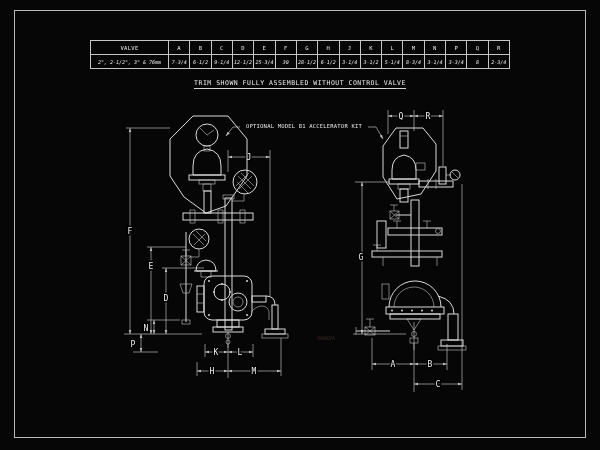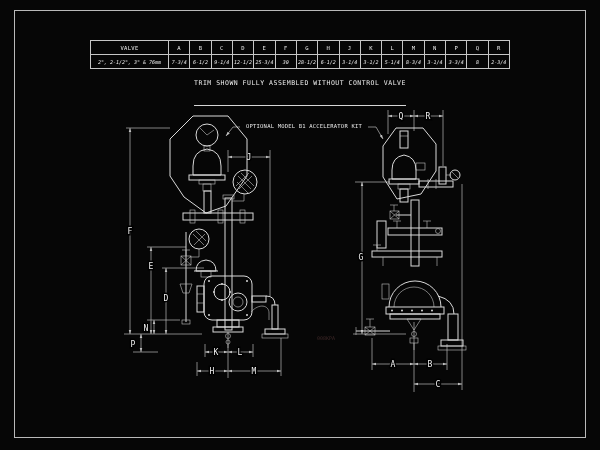--- a/index.html
+++ b/index.html
@@ -6,21 +6,21 @@
   .sheet{position:relative;width:600px;height:450px;background:#060606;overflow:hidden;
          font-family:"DejaVu Sans Mono",monospace;}
   .frame{position:absolute;left:14px;top:10px;width:570px;height:426px;border:1px solid #b9b9b9;}
   .dim-table{position:absolute;left:90px;top:40px;width:420px;border-collapse:collapse;table-layout:fixed;}
   .dim-table th,.dim-table td{border:1px solid #c6c6c6;color:#ededed;text-align:center;padding:0;
          height:13px;overflow:hidden;white-space:nowrap;font-weight:normal;}
   .dim-table th{font-size:5.5px;letter-spacing:0.3px;}
   .dim-table td{font-size:5px;font-style:italic;}
   .title{position:absolute;left:0;top:79px;width:600px;text-align:center;color:#ededed;
          font-size:6.5px;letter-spacing:0.5px;}
-  .title span{border-bottom:1px solid #d5d5d5;padding-bottom:18px;}
+  .title span{border-bottom:1px solid #d5d5d5;padding-bottom:1px;}
   .annotation{position:absolute;left:240px;top:123px;width:128px;text-align:center;color:#e6e6e6;
          font-size:5.5px;letter-spacing:0.2px;}
   .footnote{position:absolute;left:317px;top:335px;color:#4a2f2f;font-size:5px;opacity:0.8;}
   svg.art{position:absolute;left:0;top:0;}
   .obj{stroke:#d9d9d9;fill:none;stroke-width:1;}
   .thin{stroke:#c4c4c4;fill:none;stroke-width:0.6;}
   .dim{stroke:#b9b9b9;fill:none;stroke-width:0.7;}
   .dot{fill:#d9d9d9;stroke:none;}
   .lbl{font:8px "DejaVu Sans Mono",monospace;fill:#f2f2f2;text-anchor:middle;dominant-baseline:middle;
        paint-order:stroke;stroke:#000;stroke-width:3px;}

